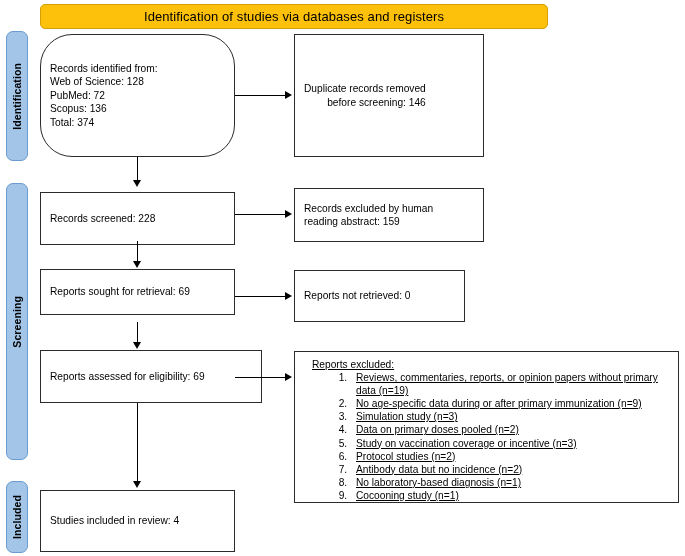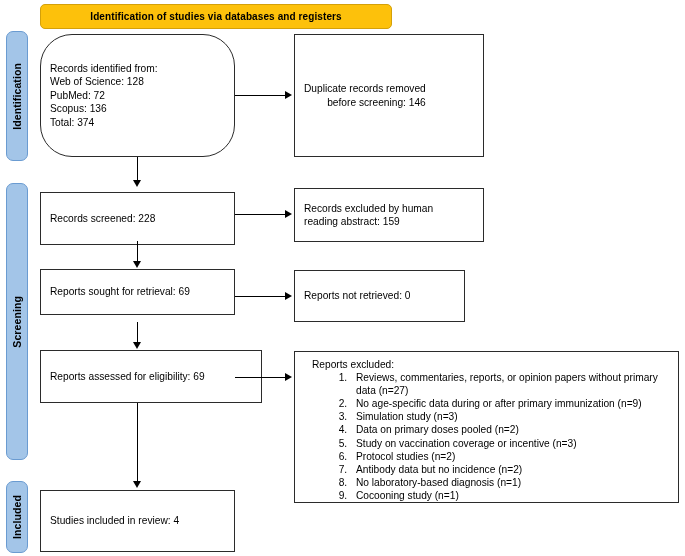--- a/index.html
+++ b/index.html
@@ -20,29 +20,29 @@
     position: absolute;
     left: 0; top: 0;
     width: 685px;
     height: 556px;
   }
   .abs { position: absolute; box-sizing: border-box; }
 
   
   .banner {
     left: 40px; top: 4px;
-    width: 352px; height: 25px;
+    width: 508px; height: 25px;
     background: #fdc10b;
     border: 1px solid #d4a009;
     border-radius: 5px;
     display: flex;
     align-items: center;
     justify-content: center;
-    font-size: 10px;
-    font-weight: bold;
+    font-size: 13px;
+    font-weight: normal;
     letter-spacing: 0.1px;
     color: #000;
   }
 
   
   .stage-tab {
     left: 6px;
     width: 22px;
     background: #a3c5e8;
     border: 1px solid #6a9bd1;
@@ -79,21 +79,21 @@
   .n-identified { left: 40px;  top: 34px;  width: 195px; height: 123px; border-radius: 32px; }
   .n-screened   { left: 40px;  top: 192px; width: 195px; height: 53px;  }
   .n-sought     { left: 40px;  top: 269px; width: 195px; height: 46px; text-align: right;  }
   .n-assessed   { left: 40px;  top: 350px; width: 222px; height: 53px;  }
   .n-included   { left: 40px;  top: 490px; width: 195px; height: 62px;  }
 
   
   .n-duplicates { left: 294px; top: 34px;  width: 190px; height: 123px; text-align: right; }
   .n-excluded-h { left: 294px; top: 188px; width: 190px; height: 54px;  }
   .n-notretr    { left: 294px; top: 270px; width: 171px; height: 52px;  }
-  .n-reports-ex { left: 294px; top: 351px; width: 385px; height: 152px; }
+  .n-reports-ex { left: 294px; top: 351px; width: 385px; height: 152px; text-decoration: underline; }
 
   
   .ex-wrap {
     display: block;
     padding: 6px 8px 0 8px;
     white-space: normal;
   }
   .ex-title { font-size: 10.2px; line-height: 13px; }
   .ex-list {
     margin: 0;
@@ -149,21 +149,21 @@
   <div class="abs node n-duplicates">Duplicate records removed
 before screening: 146</div>
   <div class="abs node n-excluded-h">Records excluded by human
 reading abstract: 159</div>
   <div class="abs node n-notretr">Reports not retrieved: 0</div>
 
   <div class="abs node n-reports-ex">
     <div class="ex-wrap">
       <div class="ex-title">Reports excluded:</div>
       <ol class="ex-list" id="reports-excluded-list">
-          <li>Reviews, commentaries, reports, or opinion papers without primary data (n=27)</li>
+          <li>Reviews, commentaries, reports, or opinion papers without primary data (n=19)</li>
           <li>No age-specific data during or after primary immunization (n=9)</li>
           <li>Simulation study (n=3)</li>
           <li>Data on primary doses pooled (n=2)</li>
           <li>Study on vaccination coverage or incentive (n=3)</li>
           <li>Protocol studies (n=2)</li>
           <li>Antibody data but no incidence (n=2)</li>
           <li>No laboratory-based diagnosis (n=1)</li>
           <li>Cocooning study (n=1)</li>
         </ol>
     </div>

